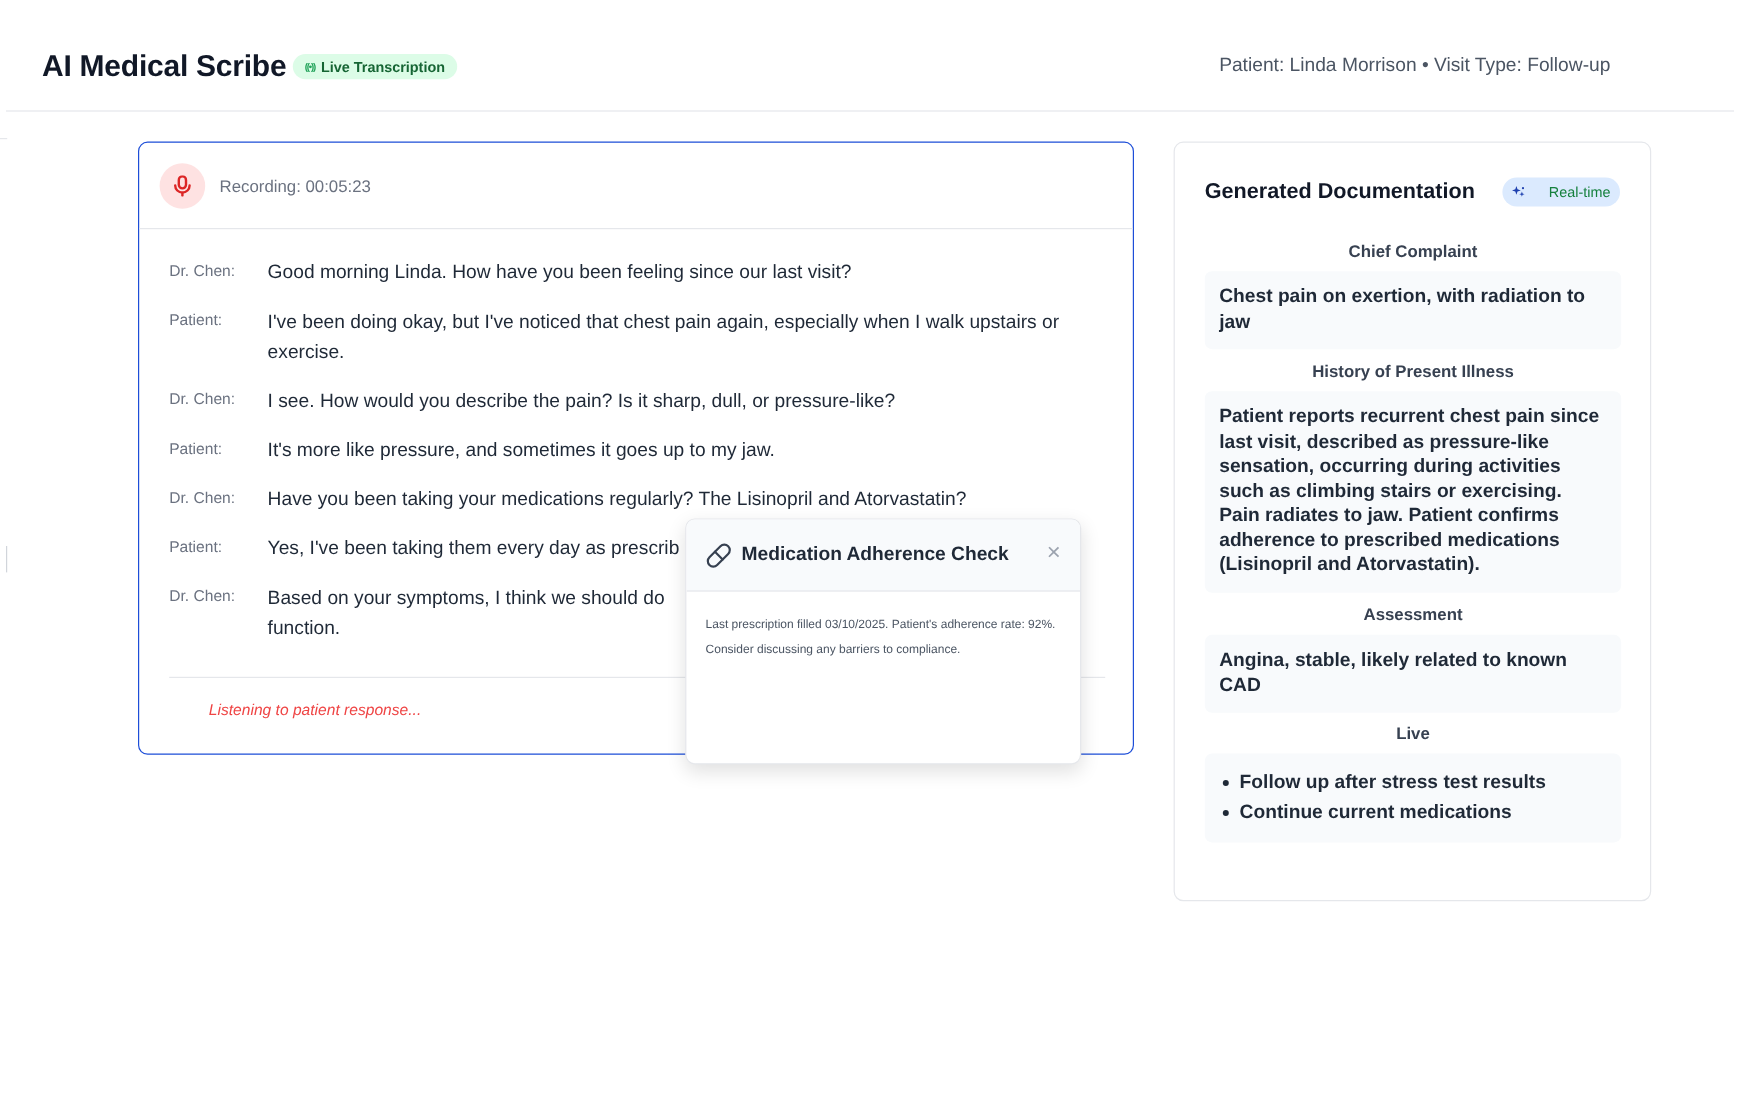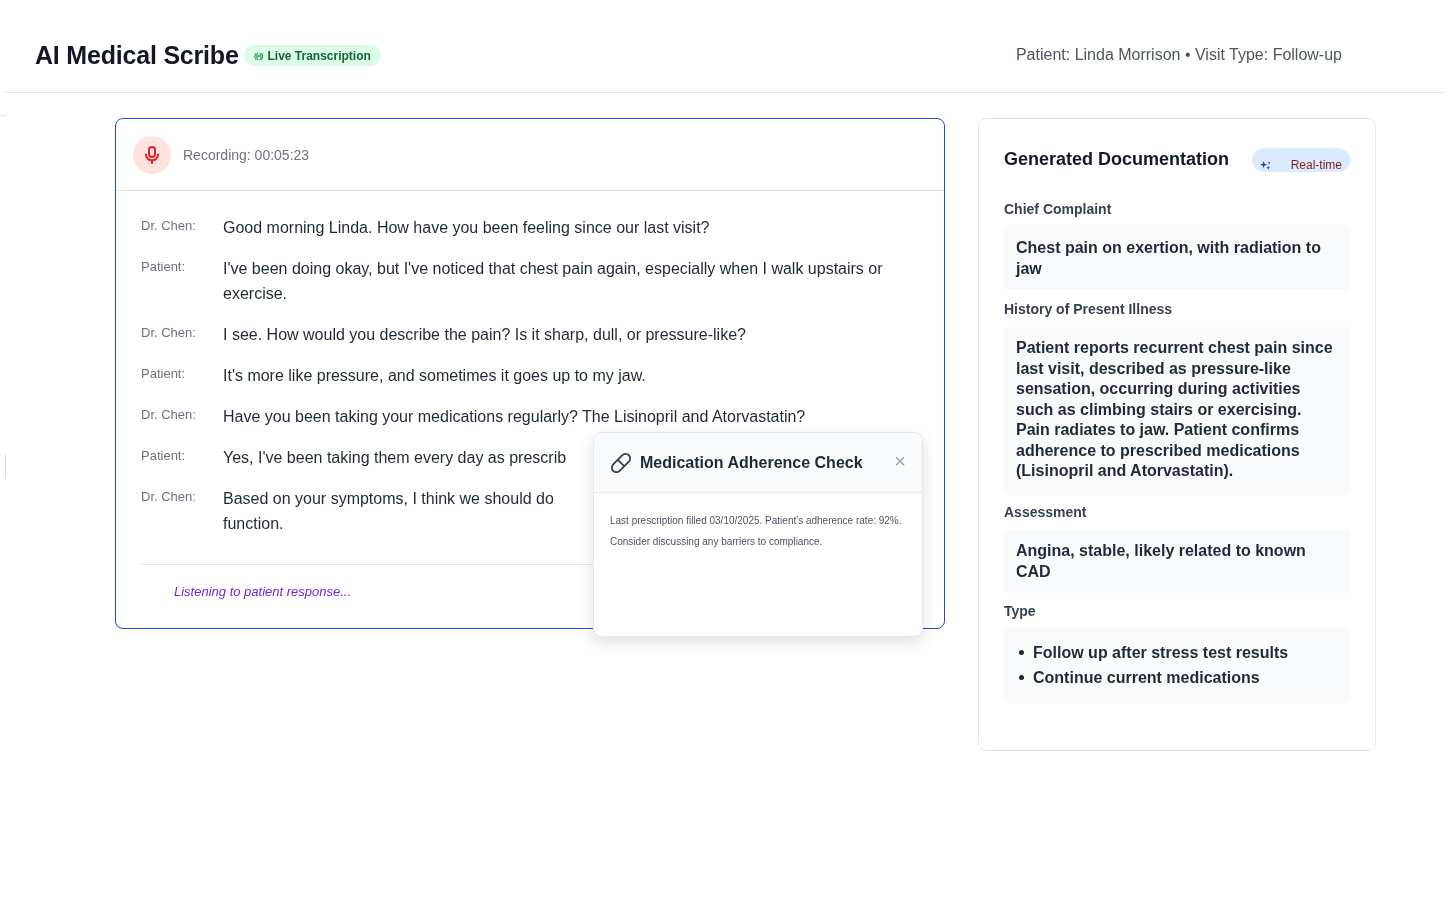--- a/index.html
+++ b/index.html
@@ -18,33 +18,33 @@
   .transcript-card { position: absolute; left: 115px; top: 118px; width: 830px; height: 511px; border: 1px solid #1d4ed8; border-radius: 8px; background: #fff; }
   .rec-bar { height: 72px; border-bottom: 1px solid #e5e7eb; display: flex; align-items: center; padding-left: 17px; }
   .mic-circle { width: 38px; height: 38px; border-radius: 50%; background: #fee2e2; display: flex; align-items: center; justify-content: center; }
   .rec-label { margin-left: 12px; font-size: 14px; color: #6b7280; }
 
   .lines { position: absolute; left: 25px; top: 96px; width: 780px; }
   .line { display: flex; margin-bottom: 16px; }
   .speaker { width: 82px; flex-shrink: 0; font-size: 13px; color: #6b7280; padding-top: 3px; }
   .utter { font-size: 16px; color: #1f2937; line-height: 25px; }
   .divider { position: absolute; left: 25px; top: 445px; width: 780px; height: 1px; background: #e5e7eb; }
-  .listening { position: absolute; left: 58px; top: 465px; font-size: 13px; font-style: italic; color: #6d28d9; }
+  .listening { position: absolute; left: 58px; top: 465px; font-size: 13px; font-style: italic; color: #ef4444; }
 
-  .popup { position: absolute; left: 593px; top: 432px; width: 330px; height: 205px; background: #fff; border: 1px solid #e5e7eb; border-radius: 8px; box-shadow: 0 6px 16px rgba(0,0,0,0.12); overflow: hidden; }
+  .popup { position: absolute; left: 571px; top: 432px; width: 330px; height: 205px; background: #fff; border: 1px solid #e5e7eb; border-radius: 8px; box-shadow: 0 6px 16px rgba(0,0,0,0.12); overflow: hidden; }
   .popup-head { height: 60px; background: #f8fafc; border-bottom: 1px solid #e5e7eb; display: flex; align-items: center; padding-left: 16px; position: relative; }
   .popup-title { margin-left: 8px; font-size: 16px; font-weight: 700; color: #1f2937; }
   .popup-close { position: absolute; right: 16px; top: 18px; font-size: 20px; color: #9ca3af; line-height: 20px; cursor: pointer; }
   .popup-body { padding: 17px 16px; font-size: 10px; line-height: 21px; color: #4b5563; }
 
   .doc-card { position: absolute; left: 978px; top: 118px; width: 398px; height: 633px; border: 1px solid #e5e7eb; border-radius: 8px; background: #fff; }
   .doc-title { position: absolute; left: 25px; top: 30px; font-size: 18px; font-weight: 700; color: #111827; }
-  .rt-badge { position: absolute; right: 25px; top: 29px; height: 24px; padding: 0 8px; border-radius: 12px; background: #dbeafe; color: #7f1d1d; font-size: 12px; display: flex; align-items: flex-end; gap: 20px; }
+  .rt-badge { position: absolute; right: 25px; top: 29px; height: 24px; padding: 0 8px; border-radius: 12px; background: #dbeafe; color: #15803d; font-size: 12px; display: flex; align-items: center; gap: 20px; }
   .section { position: absolute; left: 25px; width: 347px; }
-  .sec-label { font-size: 14px; font-weight: 600; color: #374151; margin-bottom: 9px; }
+  .sec-label { font-size: 14px; font-weight: 600; color: #374151; margin-bottom: 9px; text-align: center; }
   .sec-box { background: #f8fafc; border-radius: 6px; padding: 12px 12px; font-size: 16px; line-height: 20.5px; color: #1f2937; font-weight: bold; }
   .sec-box ul { list-style: none; }
   .sec-box li { position: relative; padding-left: 17px; line-height: 25px; }
   .sec-box li::before { content: ""; position: absolute; left: 3px; top: 10px; width: 5px; height: 5px; border-radius: 50%; background: #1f2937; }
 </style>
 </head>
 <body>
 
 <div class="header">
   <div class="app-title">AI Medical Scribe</div>
@@ -140,21 +140,21 @@
     <div class="sec-label">Assessment</div>
     <div class="sec-box">Angina, stable, likely related to known CAD</div>
   </div>
 
   <div class="section" style="top:182px;">
     <div class="sec-label">History of Present Illness</div>
     <div class="sec-box">Patient reports recurrent chest pain since last visit, described as pressure-like sensation, occurring during activities such as climbing stairs or exercising. Pain radiates to jaw. Patient confirms adherence to prescribed medications (Lisinopril and Atorvastatin).</div>
   </div>
 
   <div class="section" style="top:484px;">
-    <div class="sec-label">Type</div>
+    <div class="sec-label">Live</div>
     <div class="sec-box">
       <ul>
         <li>Follow up after stress test results</li>
         <li>Continue current medications</li>
       </ul>
     </div>
   </div>
 </div>
 
 </body></html>

